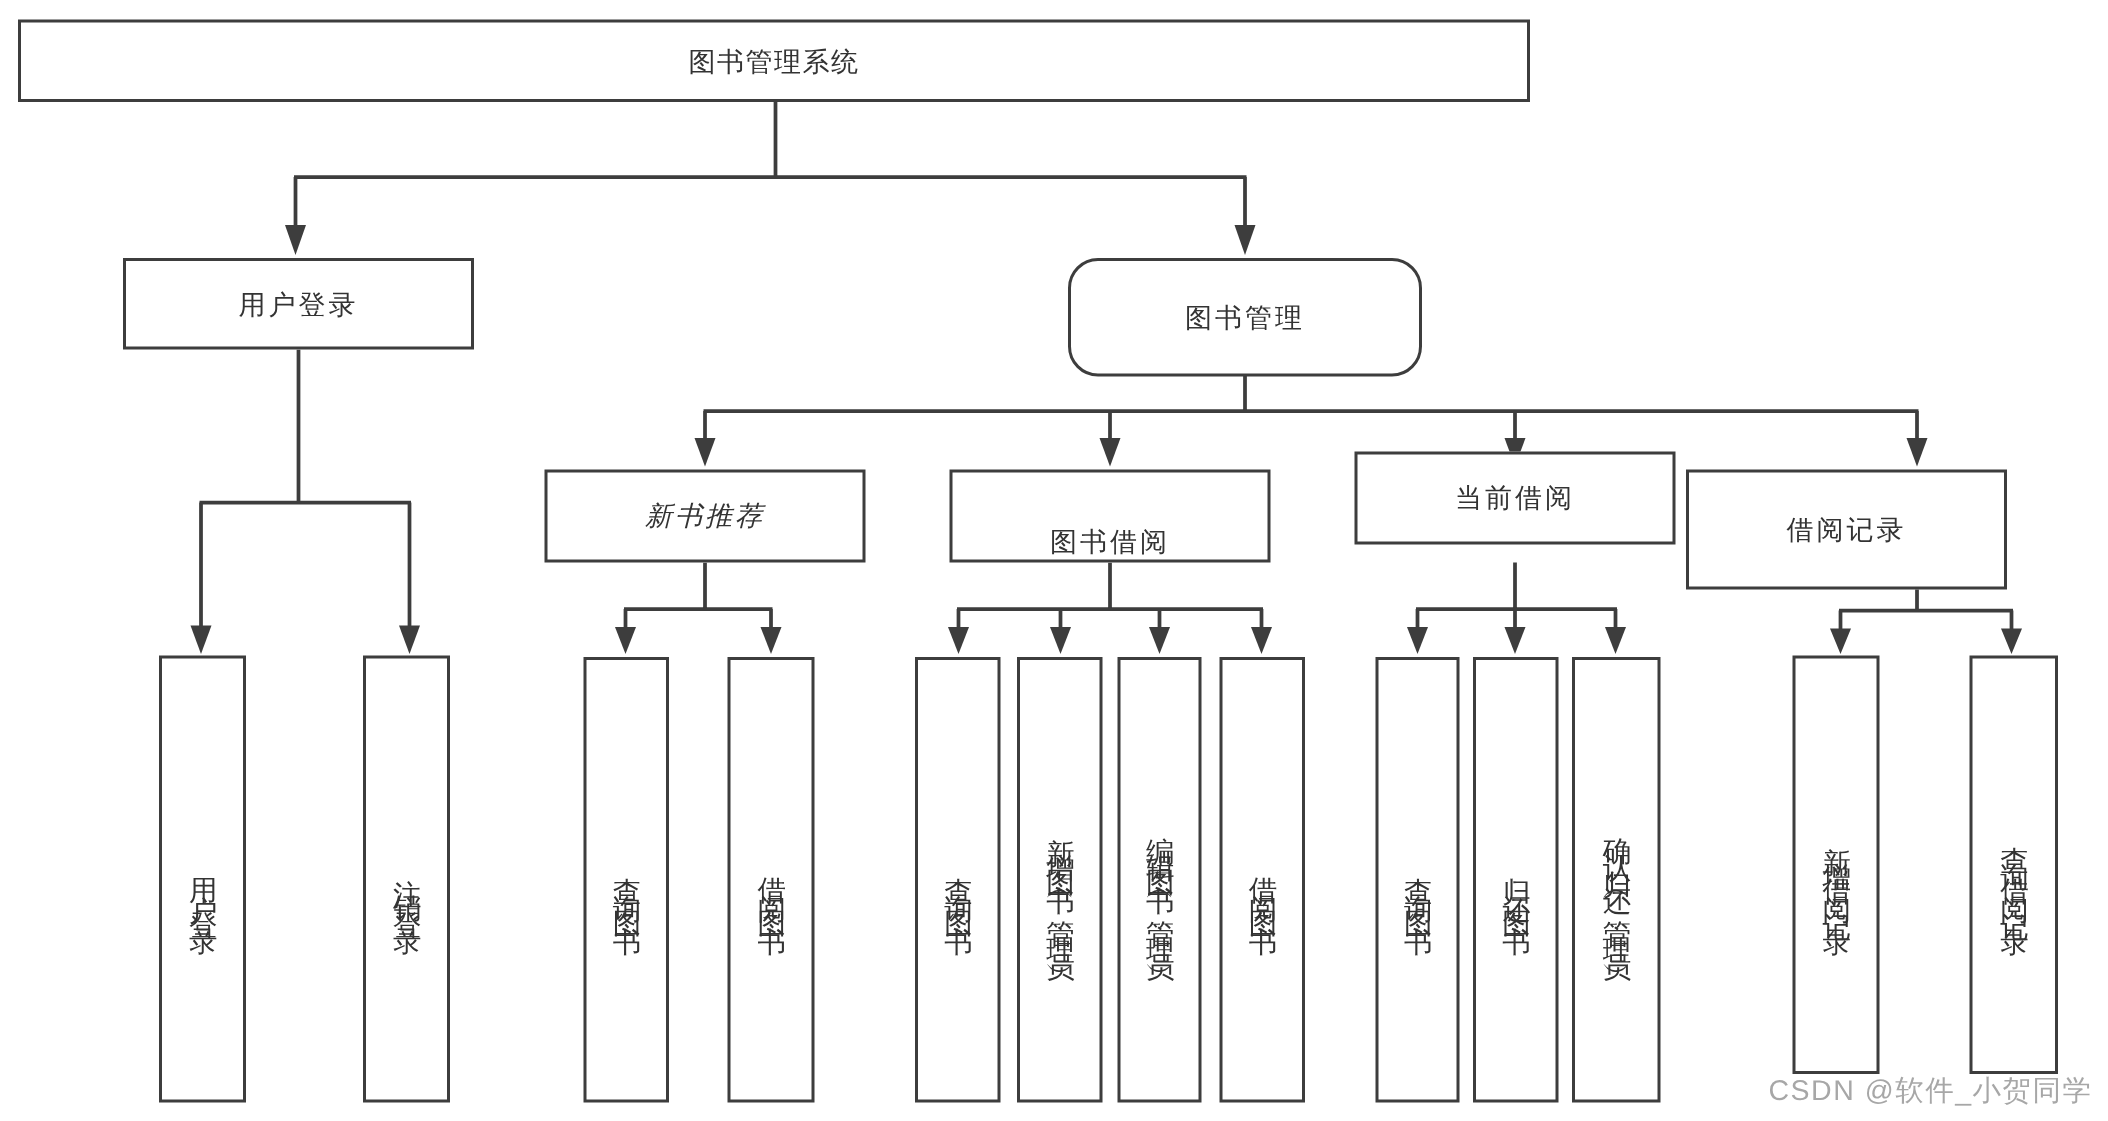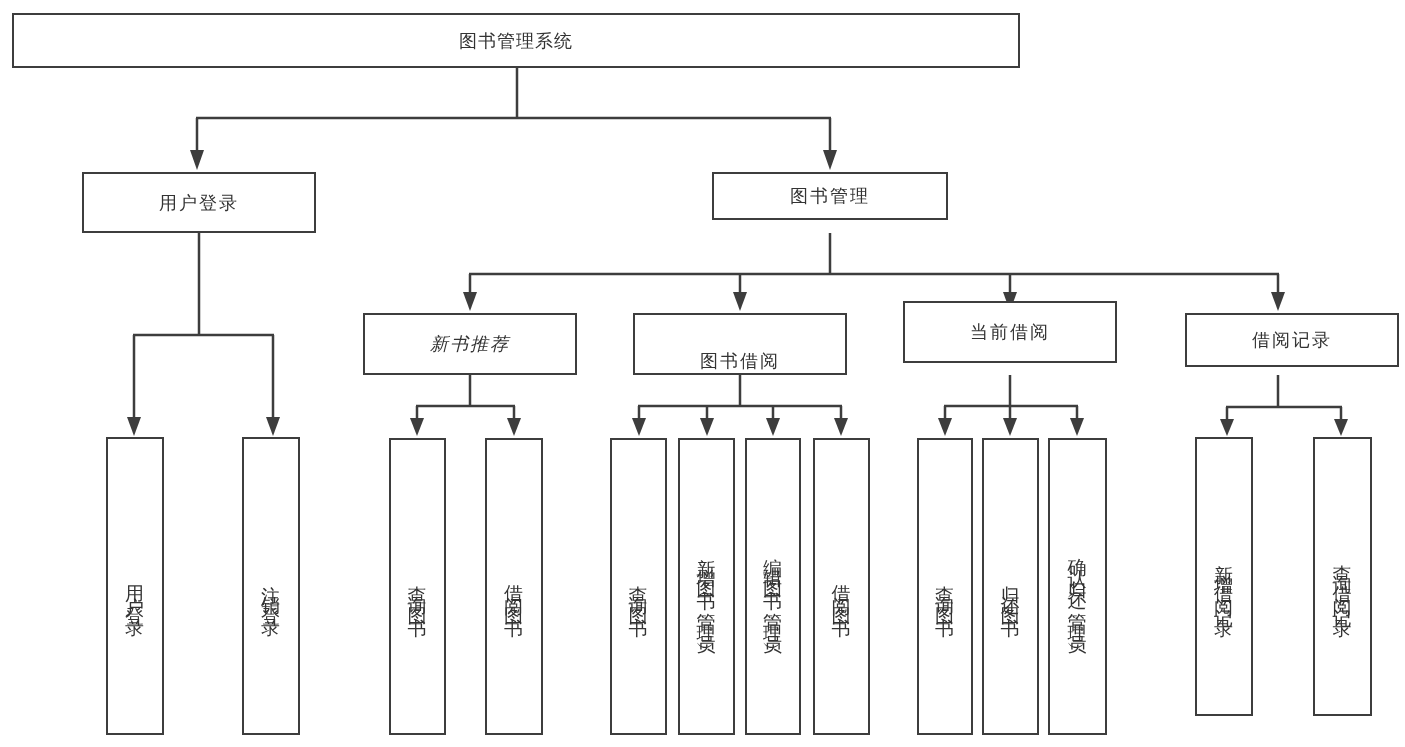--- a/index.html
+++ b/index.html
@@ -89,34 +89,34 @@
     </g>
   </svg>
 
   <div class="node h root" style="left:12px;top:13px;width:1008px;height:55px;">
     <span class="label">图书管理系统</span>
   </div>
 
   <div class="node h" style="left:82px;top:172px;width:234px;height:61px;">
     <span class="label">用户登录</span>
   </div>
-  <div class="node h" style="left:712px;top:172px;width:236px;height:48px;">
+  <div class="node h" style="left:712px;top:172px;width:236px;height:79px;border-radius:20px;">
     <span class="label">图书管理</span>
   </div>
 
   <div class="node h" style="left:363px;top:313px;width:214px;height:62px;font-style:italic;">
     <span class="label">新书推荐</span>
   </div>
   <div class="node h" style="left:633px;top:313px;width:214px;height:62px;align-items:flex-end;">
     <span class="label">图书借阅</span>
   </div>
   <div class="node h" style="left:903px;top:301px;width:214px;height:62px;">
     <span class="label">当前借阅</span>
   </div>
-  <div class="node h" style="left:1185px;top:313px;width:214px;height:54px;">
+  <div class="node h" style="left:1124px;top:313px;width:214px;height:80px;">
     <span class="label">借阅记录</span>
   </div>
 
   <div class="node v" style="left:106px;top:437px;width:58px;height:298px;">
     <span class="vtext">用户登录</span>
   </div>
   <div class="node v" style="left:242px;top:437px;width:58px;height:298px;">
     <span class="vtext">注销登录</span>
   </div>
 
@@ -150,14 +150,15 @@
     <span class="vtext">确认归还（管理员）</span>
   </div>
 
   <div class="node v" style="left:1195px;top:437px;width:58px;height:279px;">
     <span class="vtext">新增借阅记录</span>
   </div>
   <div class="node v" style="left:1313px;top:437px;width:59px;height:279px;">
     <span class="vtext">查询借阅记录</span>
   </div>
 
+  <div class="watermark">CSDN @软件_小贺同学</div>
 
 </div>
 
 </body></html>

